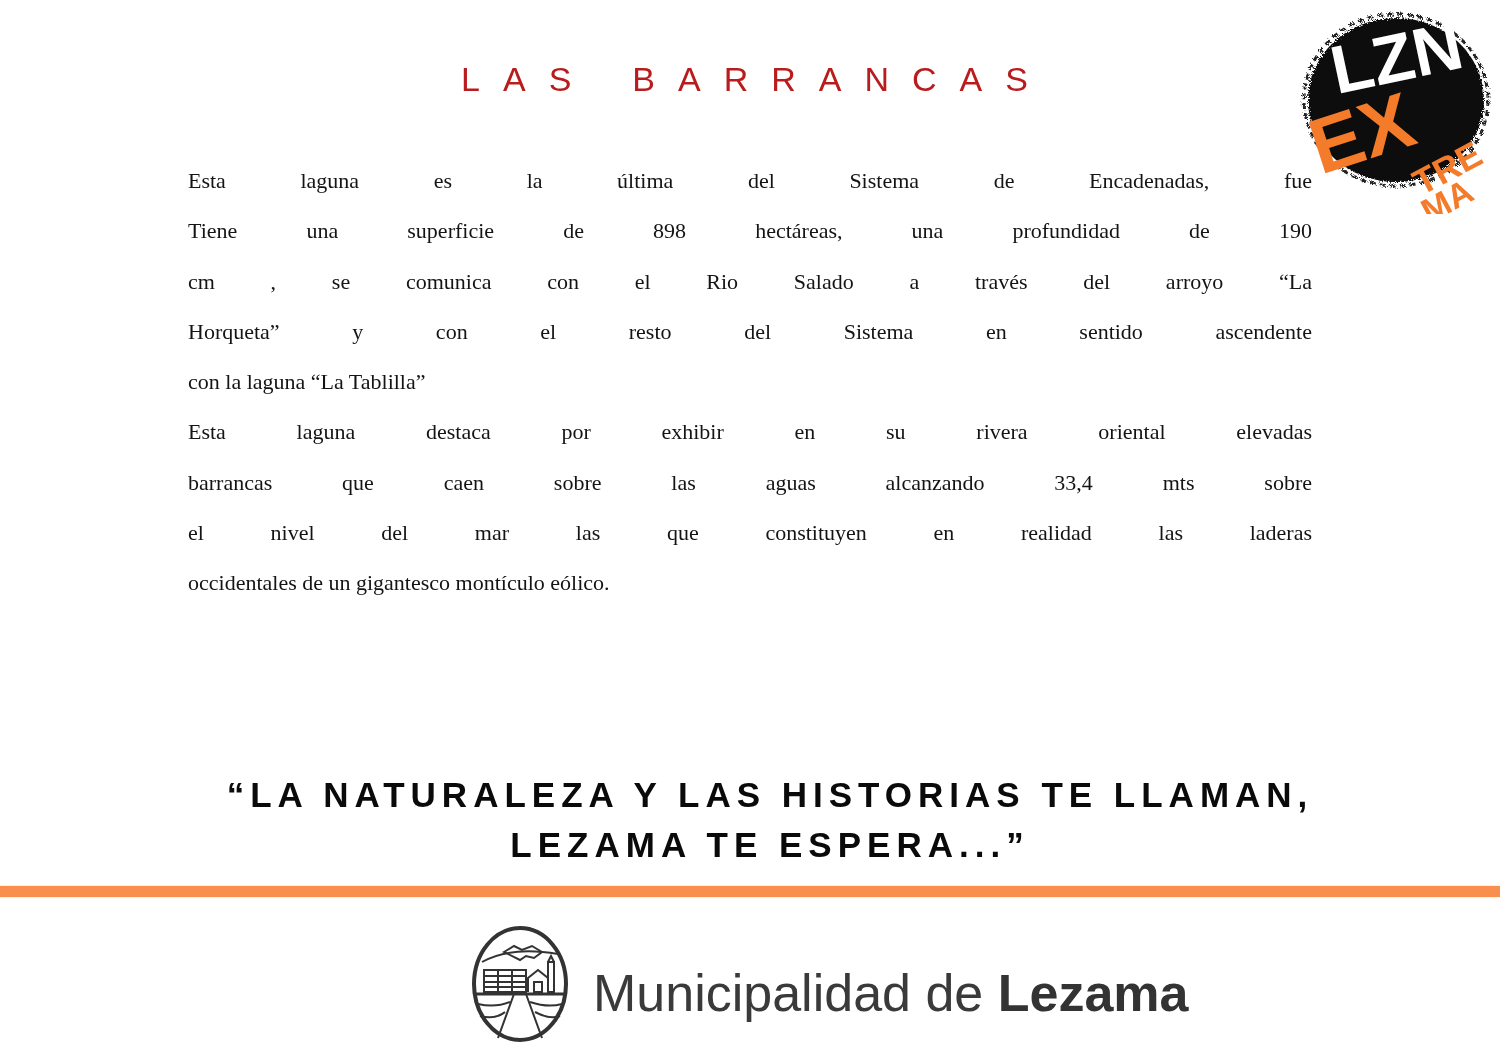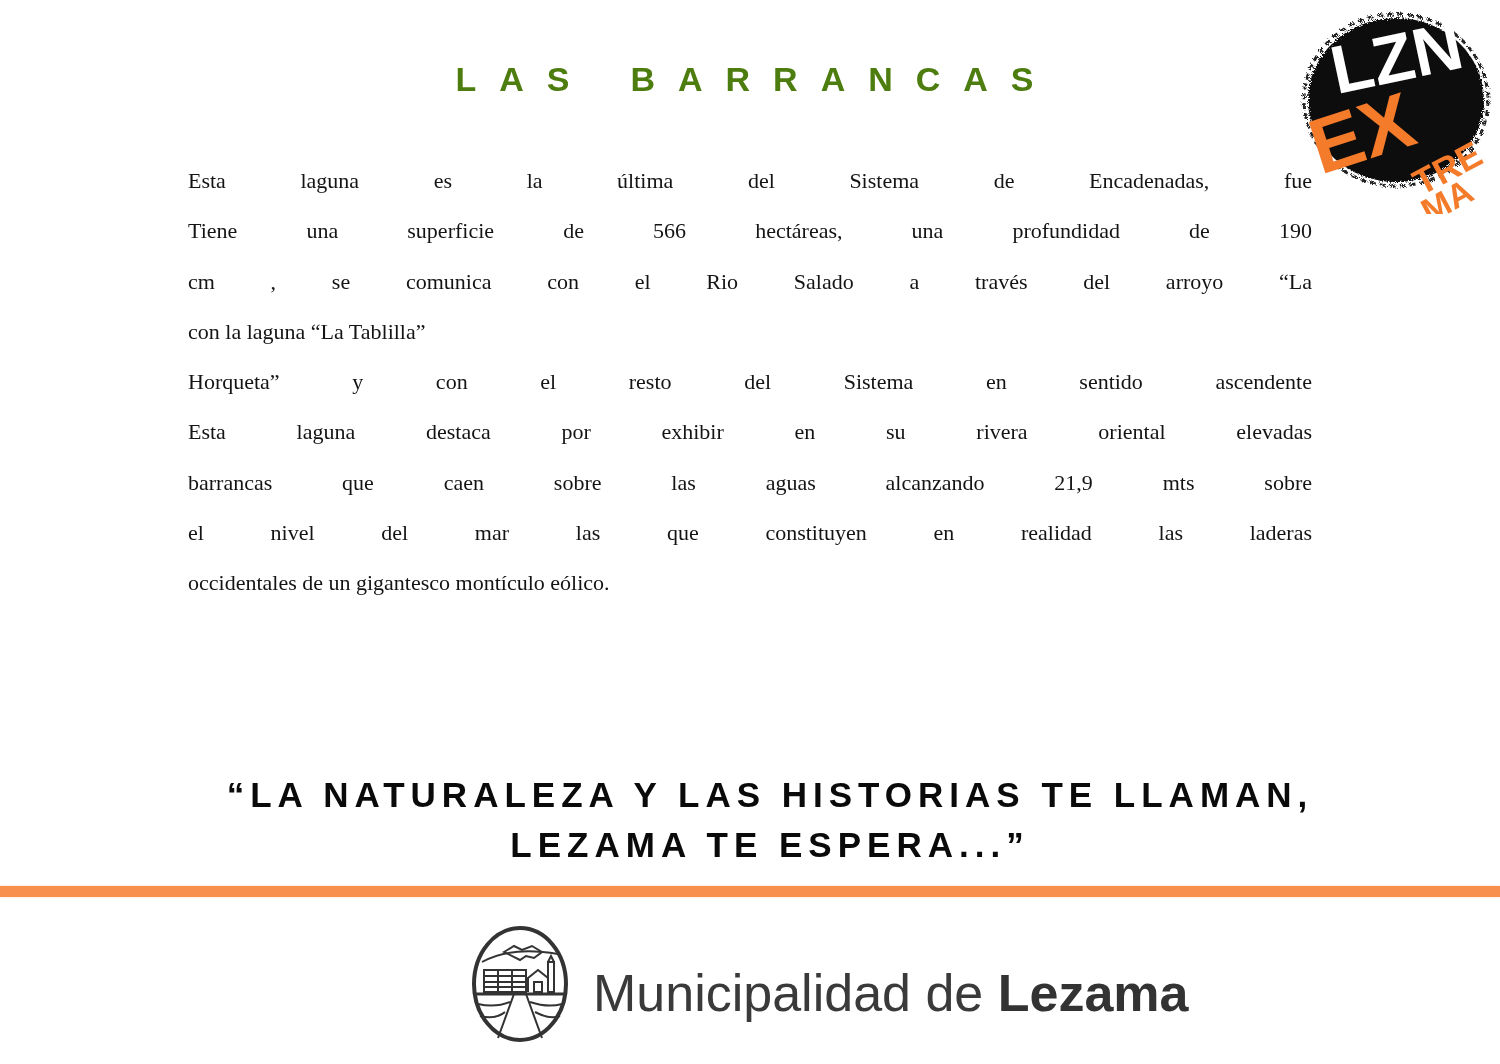--- a/index.html
+++ b/index.html
@@ -1,21 +1,21 @@
 <!DOCTYPE html>
 <html><head>
   <meta charset="utf-8">
   <style>
     html, body { margin: 0; padding: 0; background: #ffffff; }
     body { width: 1500px; height: 1064px; position: relative; overflow: hidden; font-family: "Liberation Serif", serif; color: #111; }
     .title {
       position: absolute; left: 0; width: 1500px; top: 60px;
       text-align: center;
-      font-family: "Liberation Sans", sans-serif; font-weight: bold;
-      font-size: 34px; letter-spacing: 23px; color: #4d7c0f;
+      font-family: "Liberation Sans", sans-serif; font-weight: normal;
+      font-size: 34px; letter-spacing: 23px; color: #b91c1c;
       padding-left: 12px; box-sizing: border-box;
     }
     .title .gap { display: inline-block; width: 38px; }
     .body-text {
       position: absolute; left: 188px; top: 156px; width: 1124px;
       font-family: "Liberation Serif", serif; font-size: 22px; line-height: 50.3px;
       text-align: justify; color: #141414;
     }
     .body-text p { margin: 0; text-align: justify; text-align-last: left; }
     .body-text p .line { display: block; text-align: justify; text-align-last: justify; }
@@ -67,28 +67,28 @@
     <text x="118" y="178" font-size="36" fill="#f47b2a">TRE</text>
     <text x="112" y="206" font-size="34" fill="#f47b2a">MA</text>
   </g>
 </svg>
 
 <div class="body-text">
   <p>
     <span class="line">Esta laguna es la última del  Sistema de Encadenadas, fue</span>
   </p>
   <p>
-    <span class="line">Tiene una superficie de 566 hectáreas, una profundidad de 190</span>
+    <span class="line">Tiene una superficie de 898 hectáreas, una profundidad de 190</span>
     <span class="line">cm , se comunica con el Rio Salado a través del arroyo “La</span>
+    <span class="line">Horqueta” y con el resto del Sistema en sentido ascendente</span>
     <span class="line last">con la laguna “La Tablilla”</span>
-    <span class="line">Horqueta” y con el resto del Sistema en sentido ascendente</span>
   </p>
   <p>
     <span class="line">Esta laguna destaca por exhibir en su rivera oriental elevadas</span>
-    <span class="line">barrancas que caen sobre las aguas alcanzando 21,9 mts sobre</span>
+    <span class="line">barrancas que caen sobre las aguas alcanzando 33,4 mts sobre</span>
     <span class="line">el nivel del mar las que constituyen en realidad las laderas</span>
     <span class="line last">occidentales de un gigantesco montículo eólico.</span>
   </p>
 </div>
 
 <div class="slogan">
   <span>“LA NATURALEZA Y LAS HISTORIAS TE LLAMAN,</span>
   <span>LEZAMA TE ESPERA...”</span>
 </div>
 

